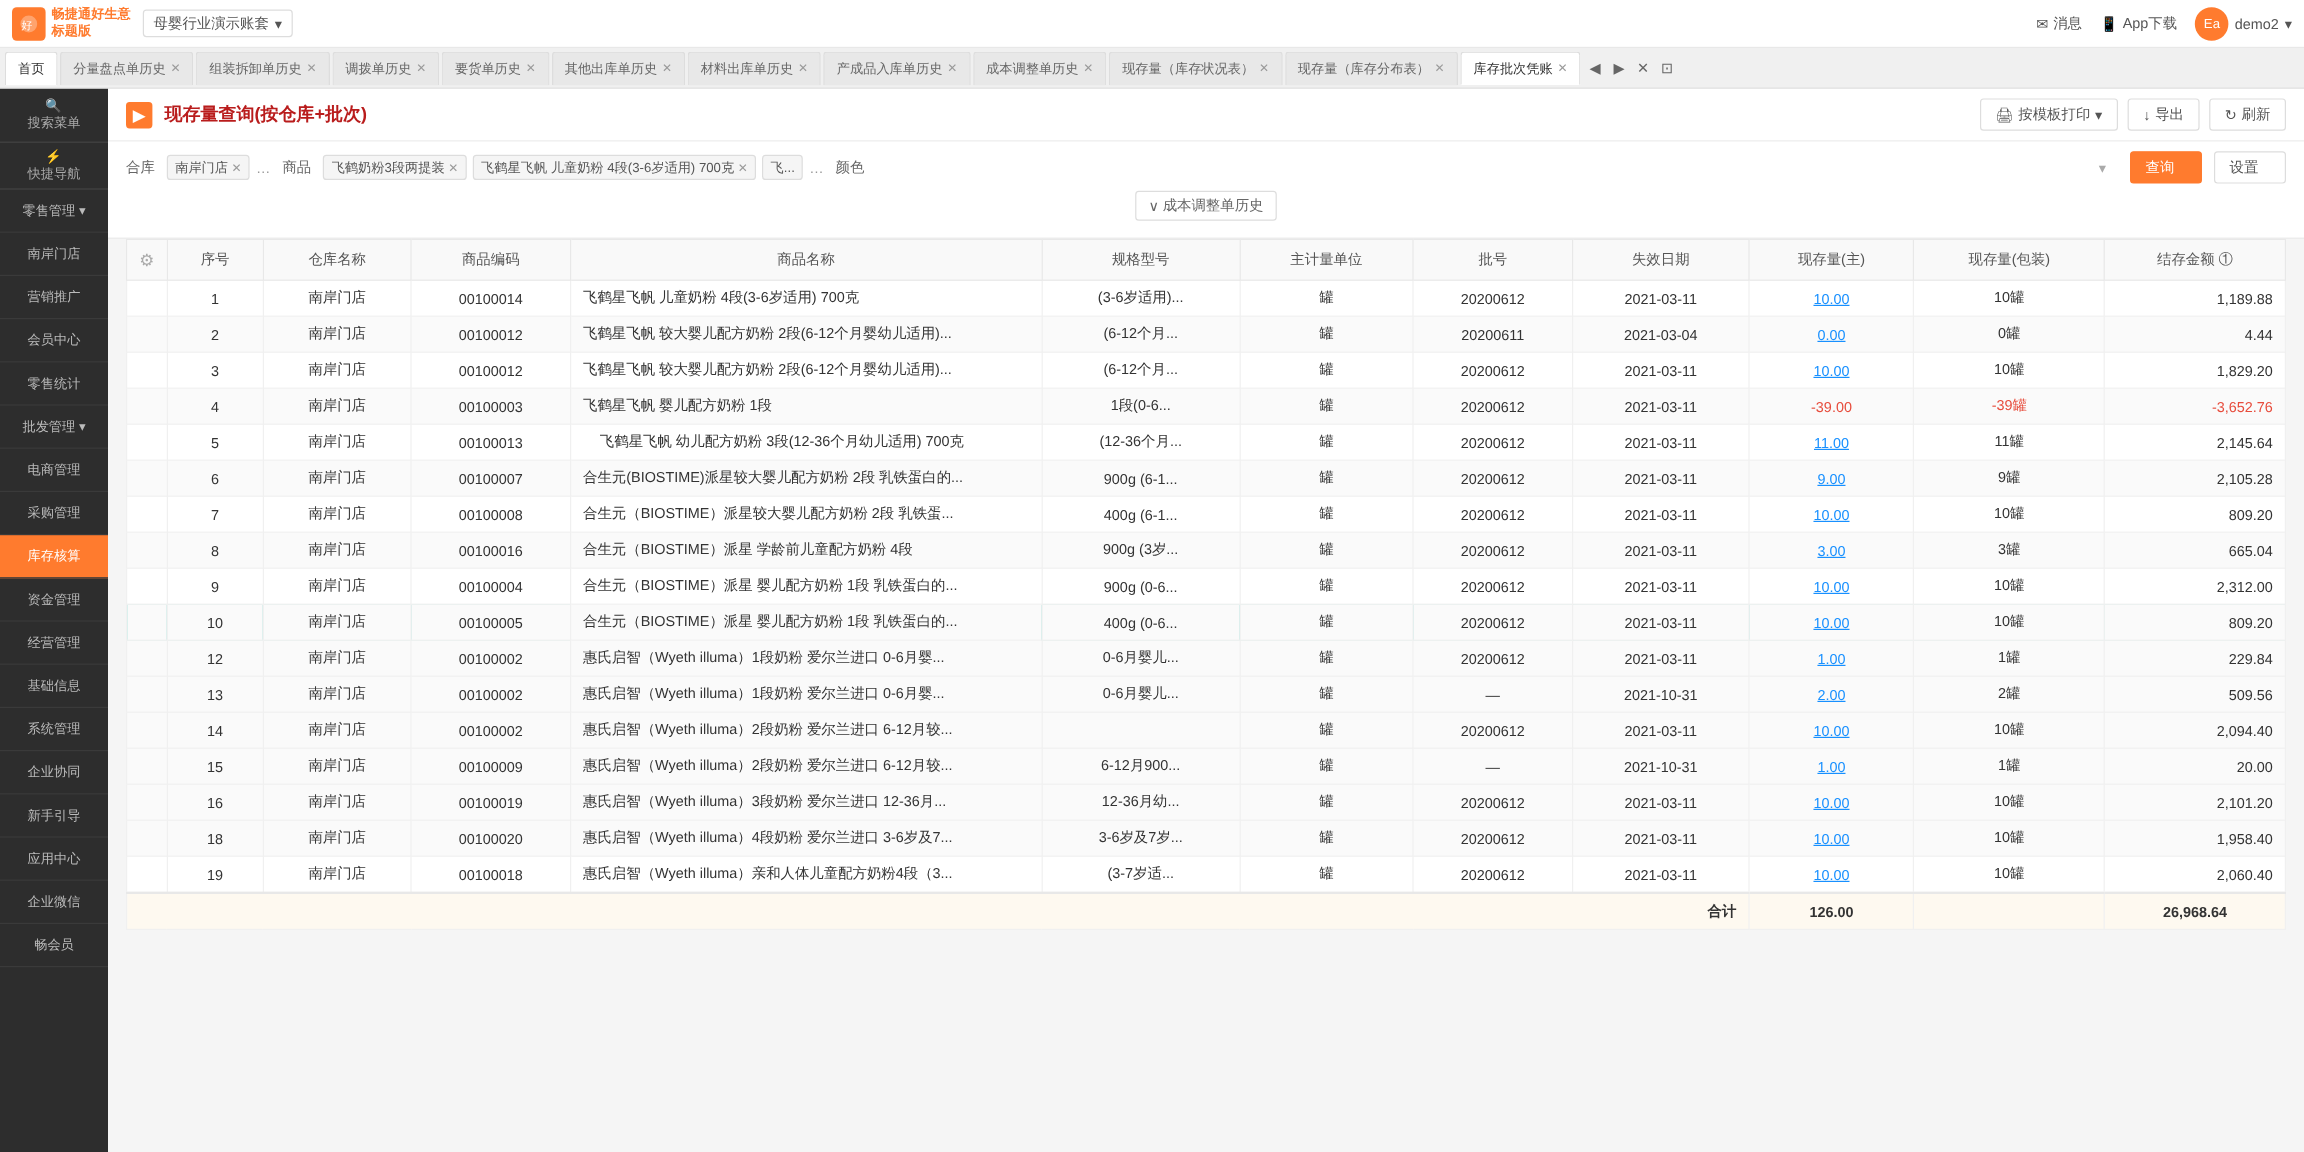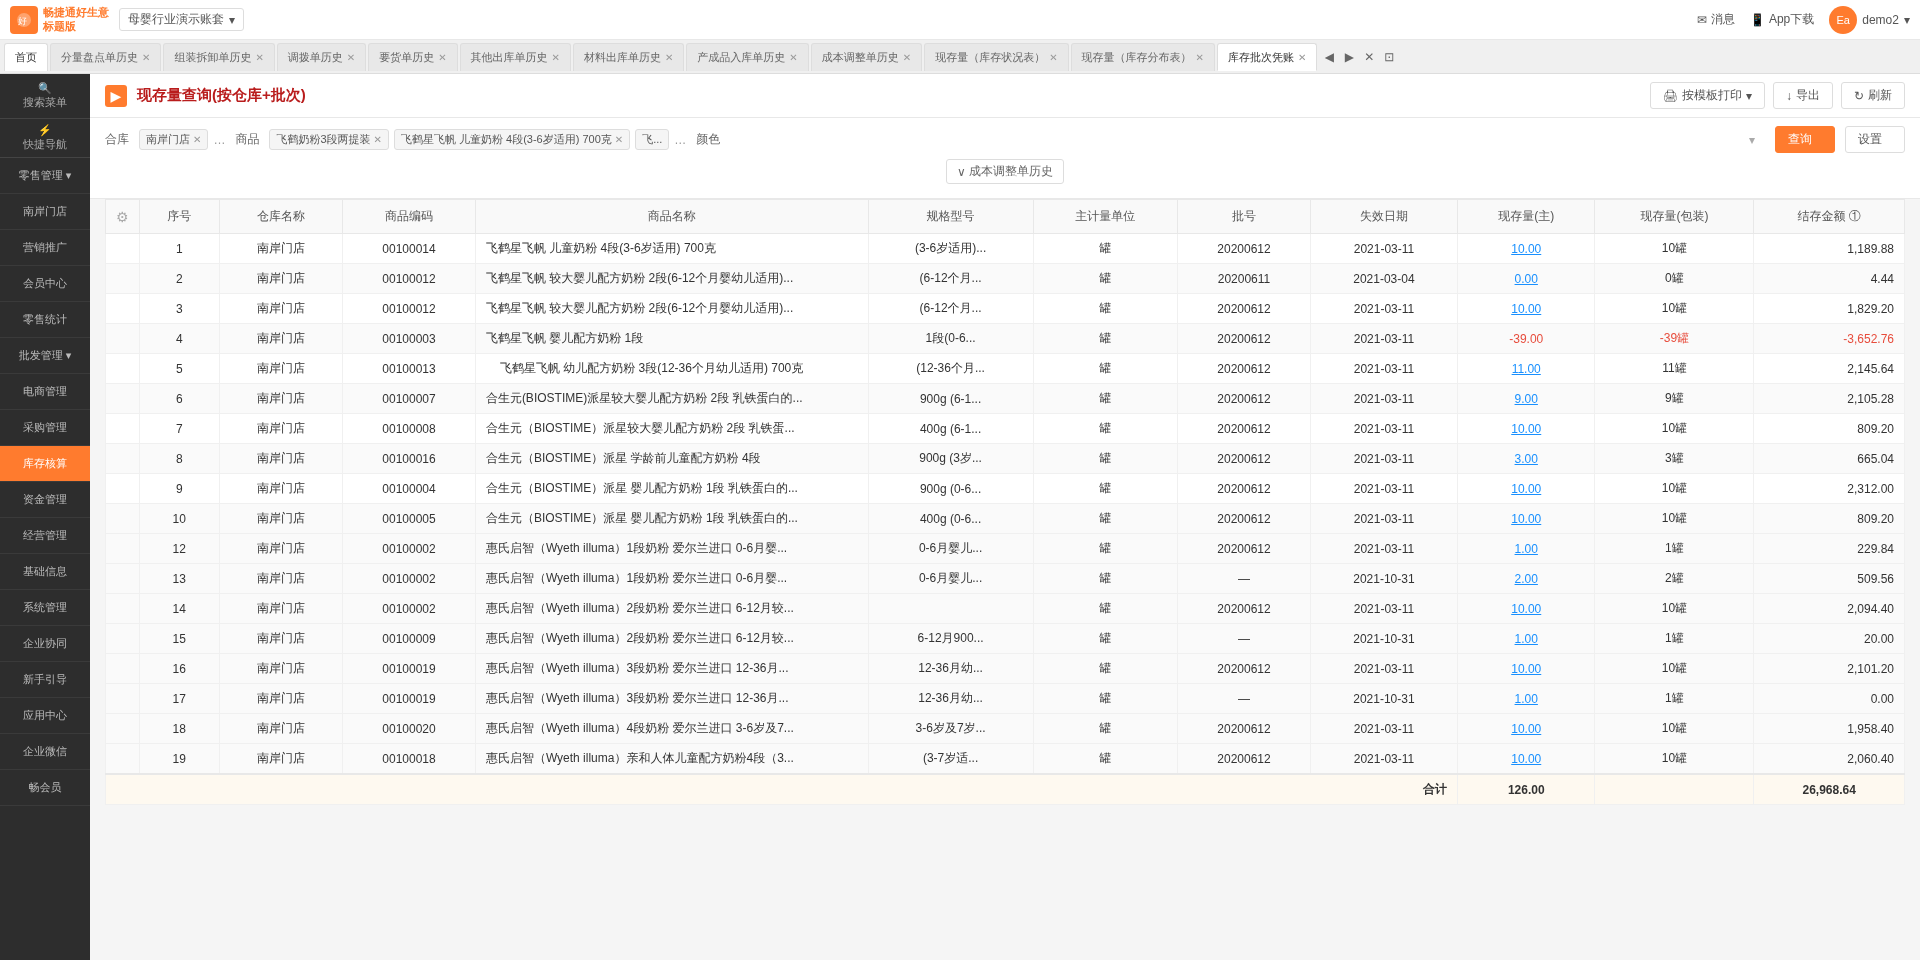--- a/index.html
+++ b/index.html
@@ -525,34 +525,20 @@
       <td>00100019</td>
       <td style="text-align:left;max-width:220px;overflow:hidden;text-overflow:ellipsis;">惠氏启智（Wyeth illuma）3段奶粉 爱尔兰进口 12-36月...</td>
       <td>12-36月幼...</td>
       <td>罐</td>
       <td>20200612</td>
       <td>2021-03-11</td>
       <td class="link-value">10.00</td>
       <td class="">10罐</td>
       <td class="" style="text-align:right;">2,101.20</td>
     </tr>
-            <tr style="background: rgb(255, 255, 255);">
-      <td></td>
-      <td>17</td>
-      <td>南岸门店</td>
-      <td>00100019</td>
-      <td style="text-align:left;max-width:220px;overflow:hidden;text-overflow:ellipsis;">惠氏启智（Wyeth illuma）3段奶粉 爱尔兰进口 12-36月...</td>
-      <td>12-36月幼...</td>
-      <td>罐</td>
-      <td>—</td>
-      <td>2021-10-31</td>
-      <td class="link-value">1.00</td>
-      <td class="">1罐</td>
-      <td class="" style="text-align:right;">0.00</td>
-    </tr>
             <tr style="background: rgb(250, 250, 250);">
       <td></td>
       <td>18</td>
       <td>南岸门店</td>
       <td>00100020</td>
       <td style="text-align:left;max-width:220px;overflow:hidden;text-overflow:ellipsis;">惠氏启智（Wyeth illuma）4段奶粉 爱尔兰进口 3-6岁及7...</td>
       <td>3-6岁及7岁...</td>
       <td>罐</td>
       <td>20200612</td>
       <td>2021-03-11</td>

